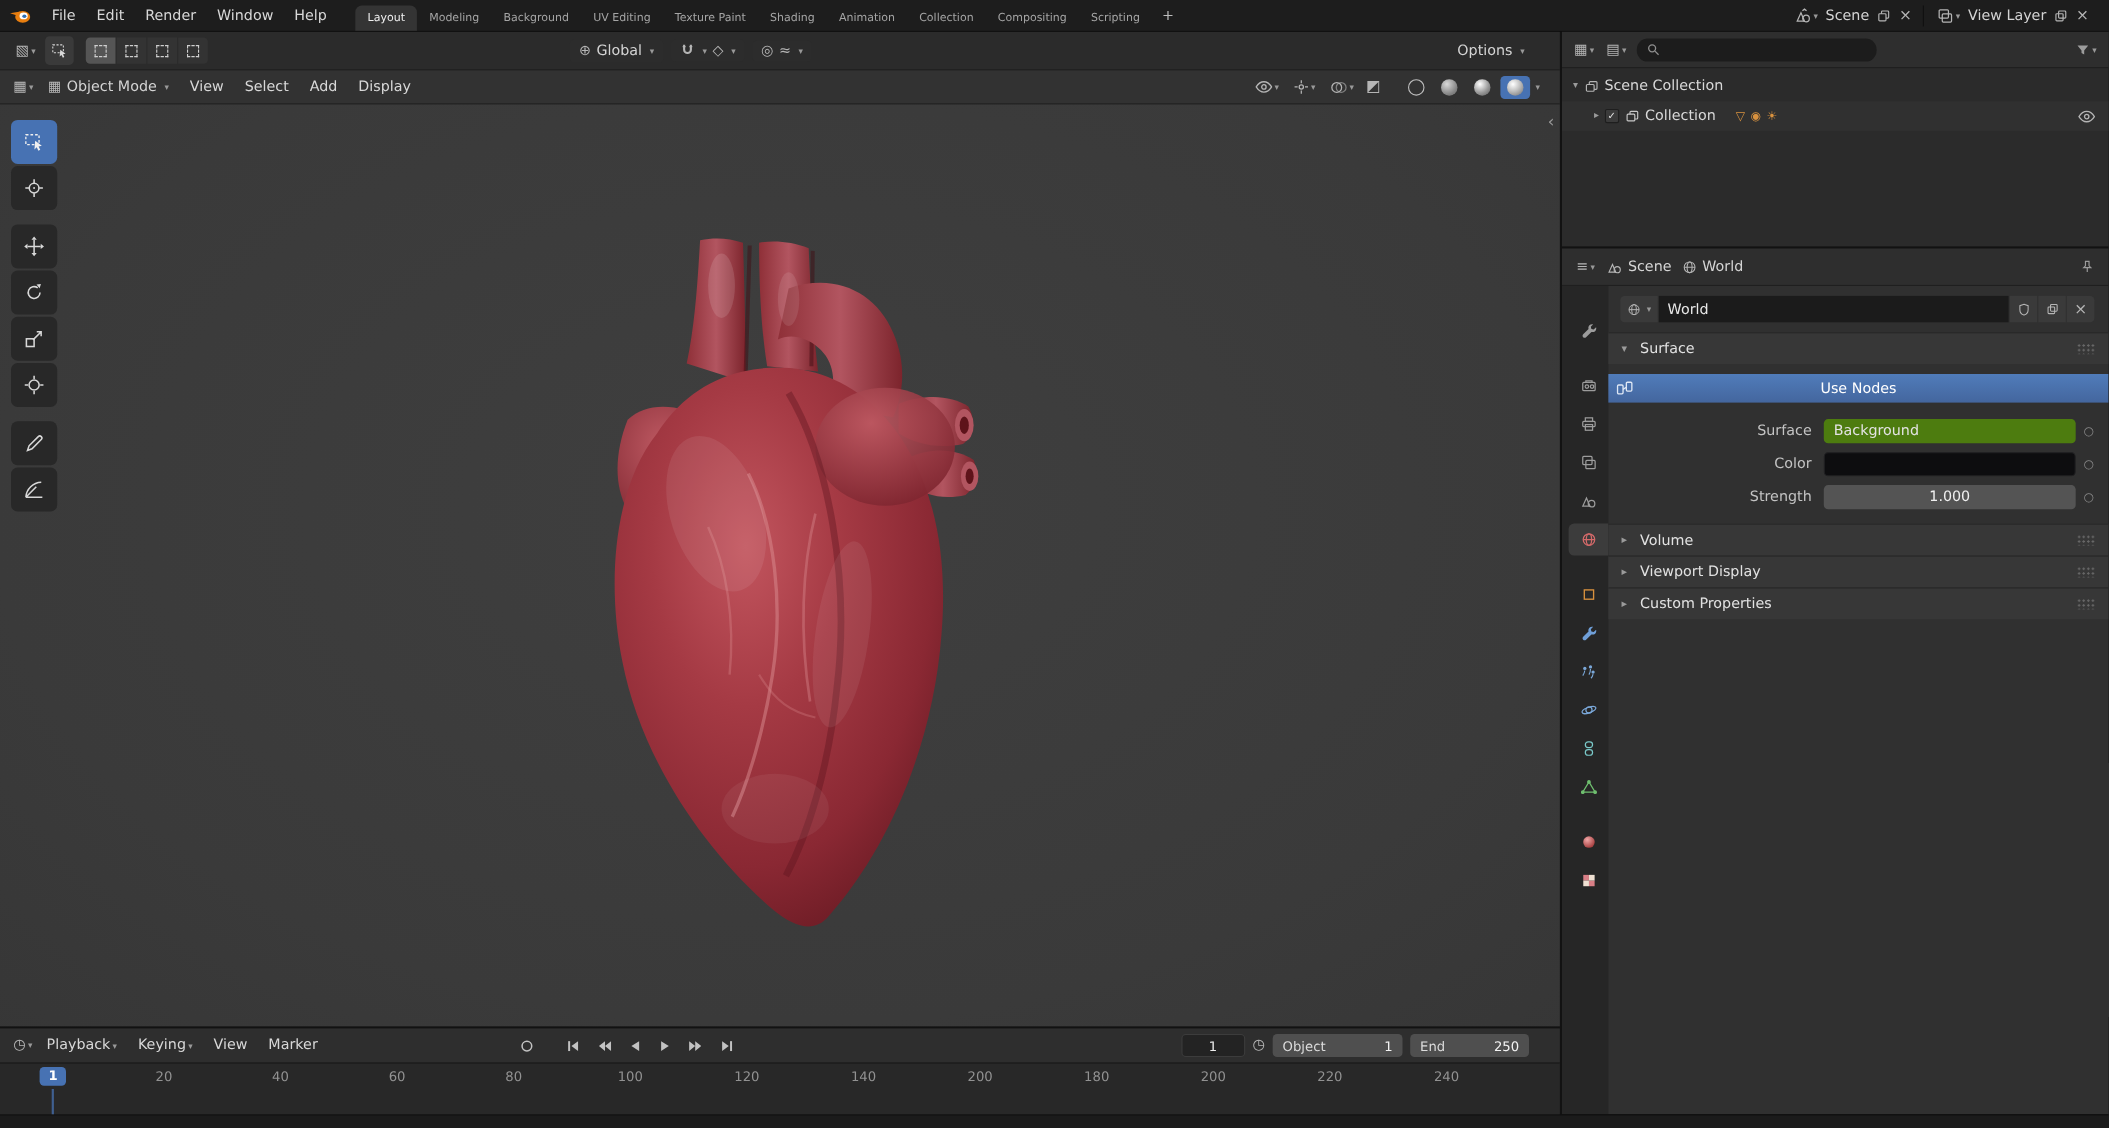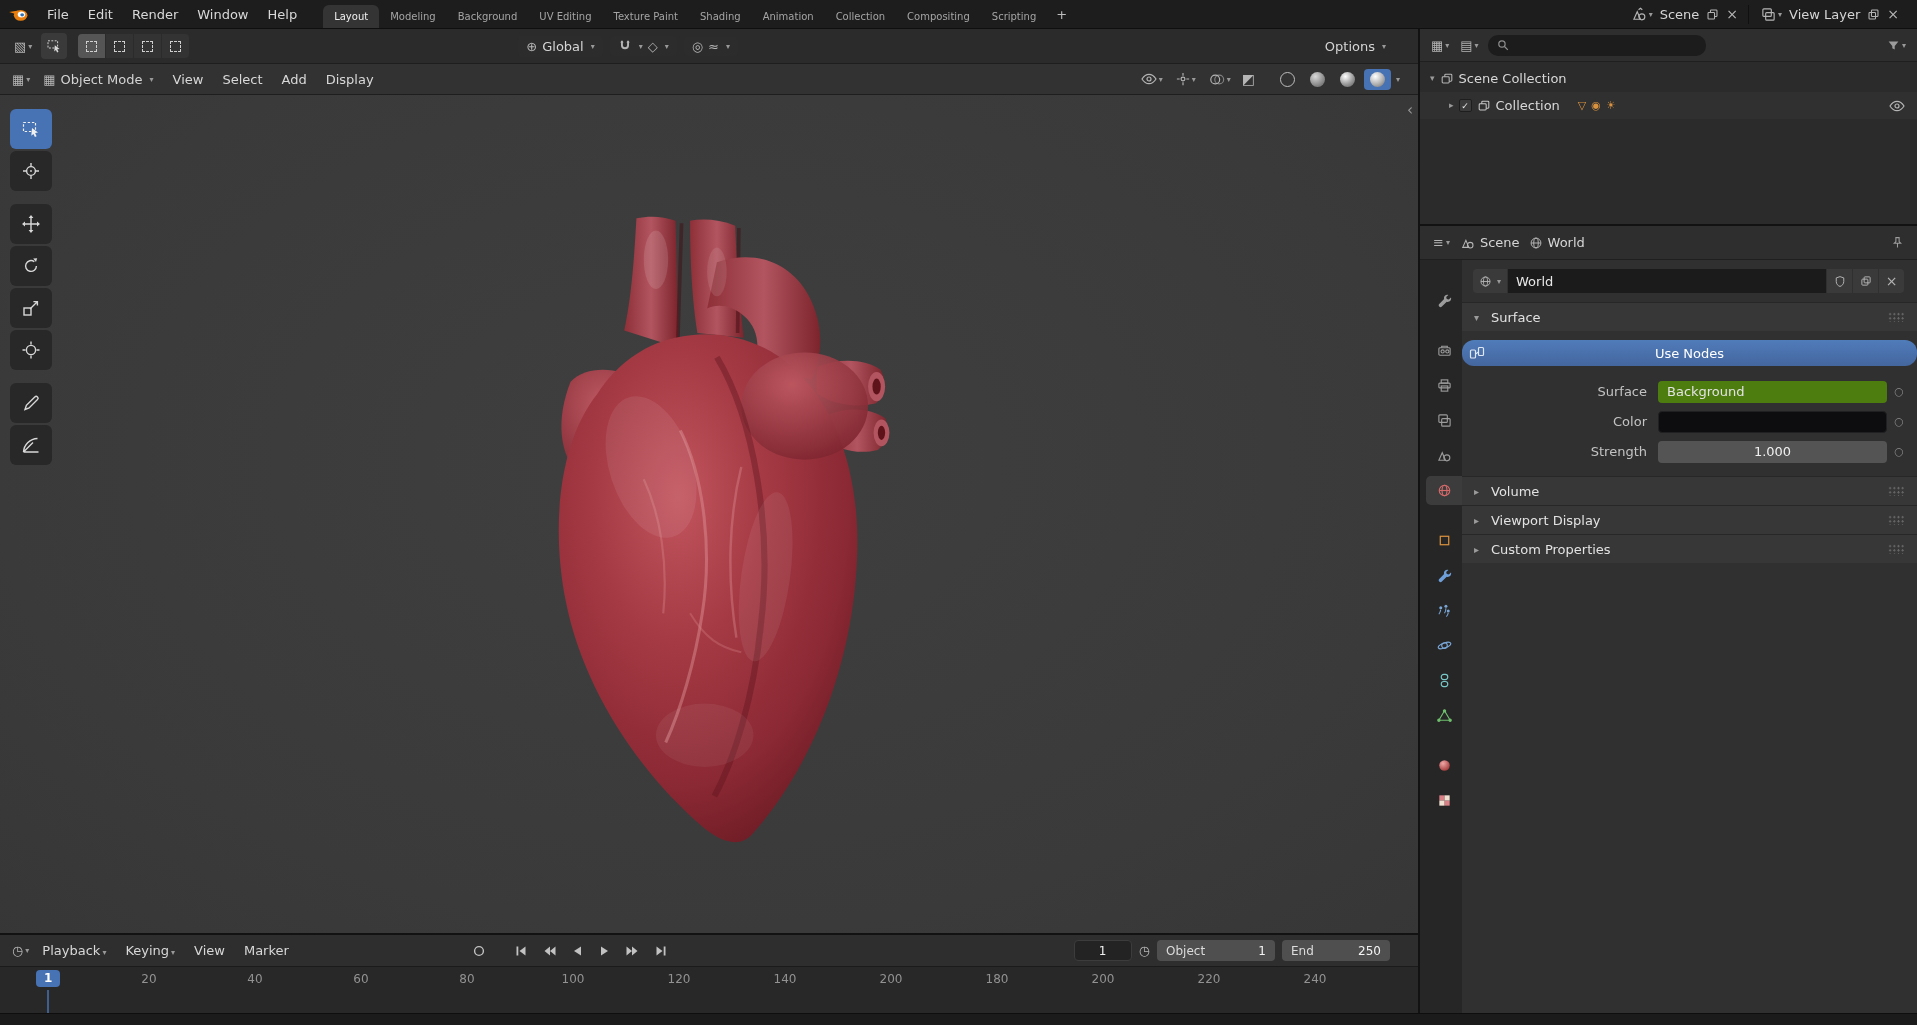--- a/index.html
+++ b/index.html
@@ -98,21 +98,21 @@
   .prop-content{flex:1;background:#303030;padding-top:9px;overflow:hidden}
   .idblock-row{display:flex;align-items:center;margin:0 13px 9px 11px;gap:1px}
   .browse-btn{height:24px;background:#3a3a3a;border-radius:4px 0 0 4px;display:flex;align-items:center;padding:0 6px;gap:3px}
   .name-field{flex:1;height:24px;background:#1b1b1b;display:flex;align-items:center;padding:0 8px;color:#e8e8e8}
   .idbtn{width:25px;height:24px;background:#3a3a3a;display:flex;align-items:center;justify-content:center}
   .idbtn.last{border-radius:0 4px 4px 0}
   .panel-head{height:29px;background:#373737;border-top:1px solid #272727;display:flex;align-items:center;gap:7px;padding:0 12px}
   .panel-title{color:#e2e2e2}
   .tri{font-size:10px;color:#9b9b9b;width:10px}
   .grip{margin-left:auto;width:17px;height:10px;background-image:radial-gradient(#707070 1px,transparent 1.2px);background-size:4.2px 4.2px;opacity:.85}
-  .use-nodes{position:relative;height:26px;margin:9px 0 12px;background:linear-gradient(#507cba,#44669e);border-radius:12px;display:flex;align-items:center;justify-content:center;color:#fff}
+  .use-nodes{position:relative;height:26px;margin:9px 0 12px;background:linear-gradient(#507cba,#44669e);border-radius:0;display:flex;align-items:center;justify-content:center;color:#fff}
   .use-nodes .node-ic{position:absolute;left:7px;top:5px}
   .prop-row{display:flex;align-items:center;height:27px;padding-right:6px;margin-bottom:3px}
   .prop-label{width:196px;text-align:right;padding-right:11px;color:#c3c3c3;flex:none}
   .prop-value{flex:1;display:flex}
   .dd-field{flex:1;height:22px;background:#4d7c0f;border-radius:4px;display:flex;align-items:center;padding:0 9px;color:#e3e3e3}
   .color-field{flex:1;height:22px;background:#0d0d0f;border-radius:4px;border:1px solid #202022}
   .num-field{flex:1;height:22px;background:#545454;border-radius:4px;display:flex;align-items:center;justify-content:center;color:#f0f0f0}
   .decorator{width:24px;flex:none;display:flex;align-items:center;justify-content:center;color:#8b8b8b;font-size:11px}
 
   

